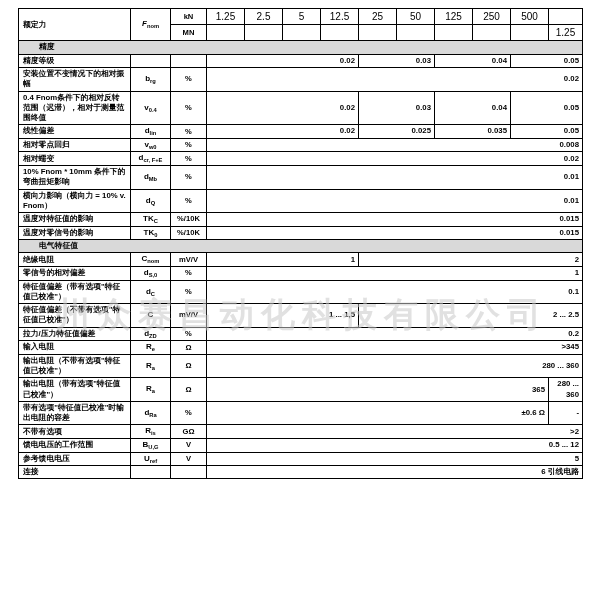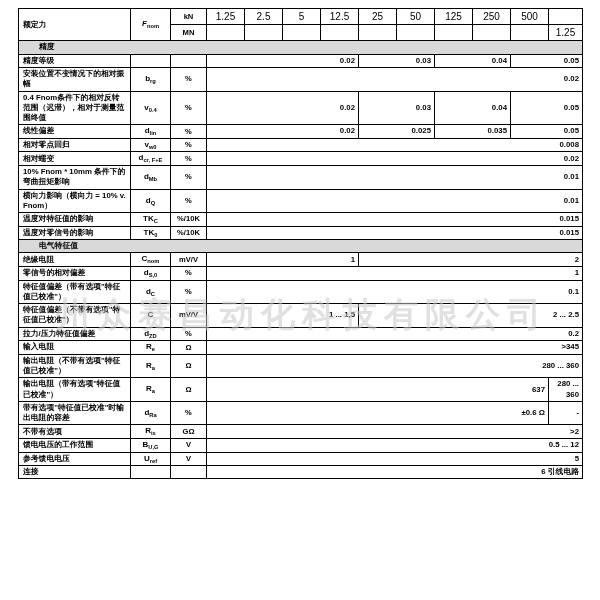--- a/index.html
+++ b/index.html
@@ -300,21 +300,21 @@
       <td class="lbl">输出电阻（不带有选项"特征值已校准"）</td>
       <td class="sym">R<sub>a</sub></td>
       <td class="unit">Ω</td>
       <td class="num" colspan="10">280 ... 360</td>
     </tr>
 
     <tr>
       <td class="lbl">输出电阻（带有选项"特征值已校准"）</td>
       <td class="sym">R<sub>a</sub></td>
       <td class="unit">Ω</td>
-      <td class="num" colspan="9">637</td>
+      <td class="num" colspan="9">365</td>
       <td class="num">280 ... 360</td>
     </tr>
 
     <tr>
       <td class="lbl">带有选项"特征值已校准"时输出电阻的容差</td>
       <td class="sym">d<sub>Ra</sub></td>
       <td class="unit">%</td>
       <td class="num" colspan="9">±0.6 Ω</td>
       <td class="num">-</td>
     </tr>

